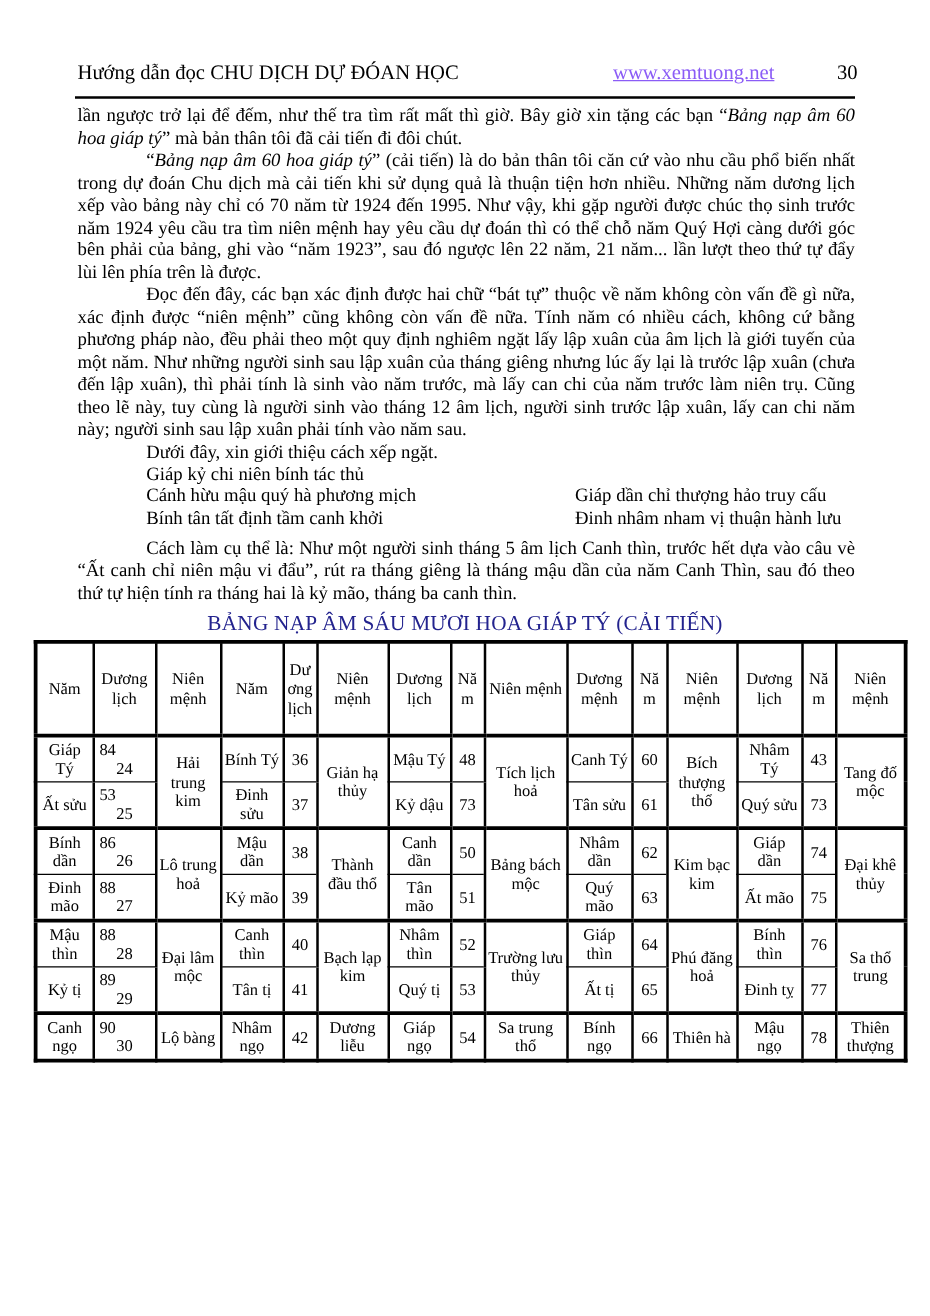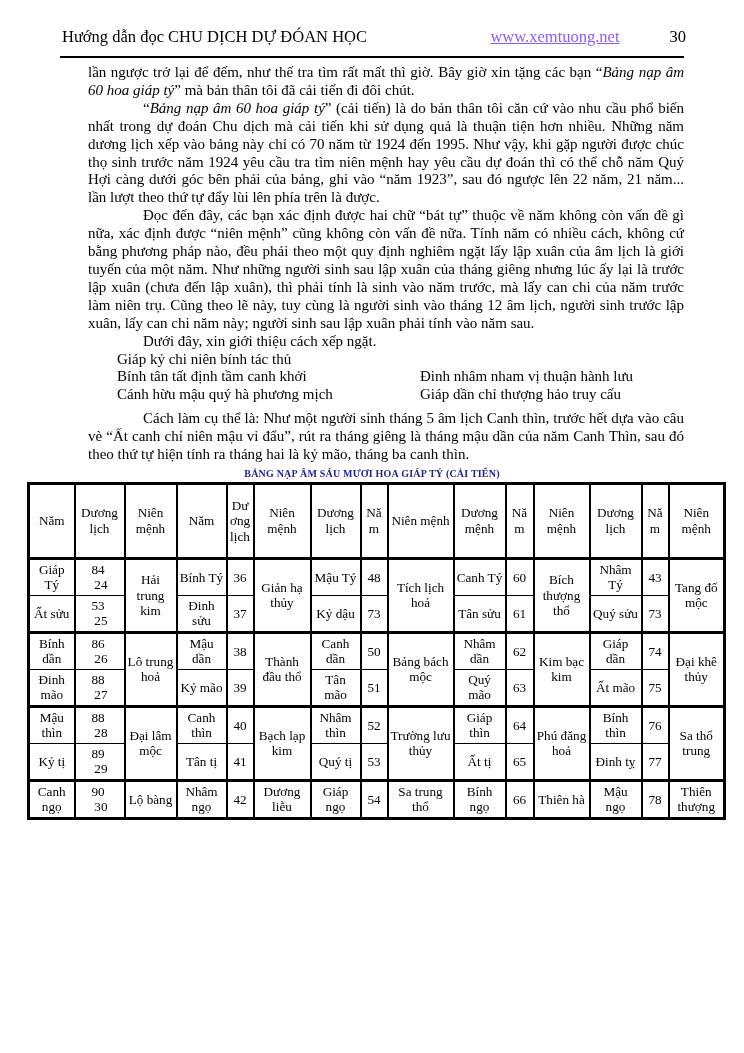--- a/index.html
+++ b/index.html
@@ -4,60 +4,60 @@
 <style>
   html,body { margin:0; padding:0; background:#888; }
   .page {
     position:relative; width:744px; height:1053px; margin:0 auto;
     background:#ffffff; color:#000;
     font-family:"Liberation Serif", serif;
     overflow:hidden;
   }
   .hdr {
     display:flex; align-items:baseline;
-    padding:27px 58px 0 62px; font-size:16.5px;
+    padding:48px 58px 0 62px; font-size:16.5px;
   }
   .hdr-title { flex:1; }
   .hdr-link { color:#8b5cf6; text-decoration:underline; cursor:pointer; }
   .hdr-page { margin-left:50px; }
   .hdr-rule { margin:9px 60px 0 60px; border:none; border-top:2px solid #000; }
 
-  .doc-text { padding:6px 60px 0 88px; font-size:15px; line-height:17.9px; text-align:justify; }
+  .doc-text { padding:6px 60px 0 62px; font-size:15px; line-height:17.9px; text-align:justify; }
   .doc-text p { margin:0; }
   .doc-text p.indent { text-indent:55px; }
   .doc-text i { font-style:italic; }
 
   .verse { padding:0 60px 0 117px; font-size:15px; line-height:17.9px; }
-  .verse-line { display:flex; }
+  .verse-line { display:flex;gap:40px; }
   .verse-left { width:303px; flex:none; }
   .verse-right { flex:1; }
 
   .tbl-title {
-    margin-top:4px; text-align:center; font-weight:bold;
-    font-size:10px; color:#23238e; letter-spacing:0.2px;
+    margin-top:4px; text-align:center; font-weight:normal;
+    font-size:17px; color:#23238e; letter-spacing:0.2px;
   }
 
   table.napam {
     border-collapse:collapse; table-layout:fixed;
     width:690px; margin:3px 0 0 27px;
     font-size:13.2px; line-height:15.6px;
     border:3px solid #000;
   }
   .napam th, .napam td {
     border:1px solid #000; border-left-width:2px; border-right-width:2px;
     text-align:center; vertical-align:middle;
     padding:1px 2px; font-weight:normal;
     overflow-wrap:anywhere; word-break:break-word;
   }
   .napam thead th { height:70px; border-bottom-width:3px; }
   .napam tbody td { height:33px; }
   .napam tbody tr.gstart td { border-top-width:3px; }
-  td.year { padding:1px 16px; }
+  td.year { padding:1px 4px; }
   td.year .ya { display:block; text-align:left; }
-  td.year .yb { display:block; text-align:right; }
+  td.year .yb { display:block; }
 </style>
 </head>
 <body>
 
 <div class="page">
 
   <div class="hdr">
     <span class="hdr-title">Hướng dẫn đọc CHU DỊCH DỰ ĐÓAN HỌC</span>
     <a class="hdr-link">www.xemtuong.net</a>
     <span class="hdr-page">30</span>
@@ -69,26 +69,26 @@
       <p class="indent"><span>“</span><i>Bảng nạp âm 60 hoa giáp tý</i><span>” (cải tiến) là do bản thân tôi căn cứ vào nhu cầu phổ biến nhất trong dự đoán Chu dịch mà cải tiến khi sử dụng quả là thuận tiện hơn nhiều. Những năm dương lịch xếp vào bảng này chỉ có 70 năm từ 1924 đến 1995. Như vậy, khi gặp người được chúc thọ sinh trước năm 1924 yêu cầu tra tìm niên mệnh hay yêu cầu dự đoán thì có thể chỗ năm Quý Hợi càng dưới góc bên phải của bảng, ghi vào “năm 1923”, sau đó ngược lên 22 năm, 21 năm... lần lượt theo thứ tự đẩy lùi lên phía trên là được.</span></p>
       <p class="indent"><span>Đọc đến đây, các bạn xác định được hai chữ “bát tự” thuộc về năm không còn vấn đề gì nữa, xác định được “niên mệnh” cũng không còn vấn đề nữa. Tính năm có nhiều cách, không cứ bằng phương pháp nào, đều phải theo một quy định nghiêm ngặt lấy lập xuân của âm lịch là giới tuyến của một năm. Như những người sinh sau lập xuân của tháng giêng nhưng lúc ấy lại là trước lập xuân (chưa đến lập xuân), thì phải tính là sinh vào năm trước, mà lấy can chi của năm trước làm niên trụ. Cũng theo lẽ này, tuy cùng là người sinh vào tháng 12 âm lịch, người sinh trước lập xuân, lấy can chi năm này; người sinh sau lập xuân phải tính vào năm sau.</span></p>
       <p class="indent"><span>Dưới đây, xin giới thiệu cách xếp ngặt.</span></p>
     </div>
 
   <div class="verse" id="verse-block">
       <div class="verse-line">
         <span class="verse-left">Giáp kỷ chi niên bính tác thủ</span>
       </div>
       <div class="verse-line">
+        <span class="verse-left">Cánh hừu mậu quý hà phương mịch</span>
+        <span class="verse-right">Giáp dần chỉ thượng hảo truy cấu</span>
+      </div>
+      <div class="verse-line">
         <span class="verse-left">Bính tân tất định tầm canh khởi</span>
         <span class="verse-right">Đinh nhâm nham vị thuận hành lưu</span>
-      </div>
-      <div class="verse-line">
-        <span class="verse-left">Cánh hừu mậu quý hà phương mịch</span>
-        <span class="verse-right">Giáp dần chỉ thượng hảo truy cấu</span>
       </div>
     </div>
 
   <div class="doc-text" id="paras-bottom">
       <p class="indent"><span>Cách làm cụ thể là: Như một người sinh tháng 5 âm lịch Canh thìn, trước hết dựa vào câu vè “Ất canh chỉ niên mậu vi đẩu”, rút ra tháng giêng là tháng mậu dần của năm Canh Thìn, sau đó theo thứ tự hiện tính ra tháng hai là kỷ mão, tháng ba canh thìn.</span></p>
     </div>
 
   <div class="tbl-title">BẢNG NẠP ÂM SÁU MƯƠI HOA GIÁP TÝ (CẢI TIẾN)</div>
 
   <table class="napam">

